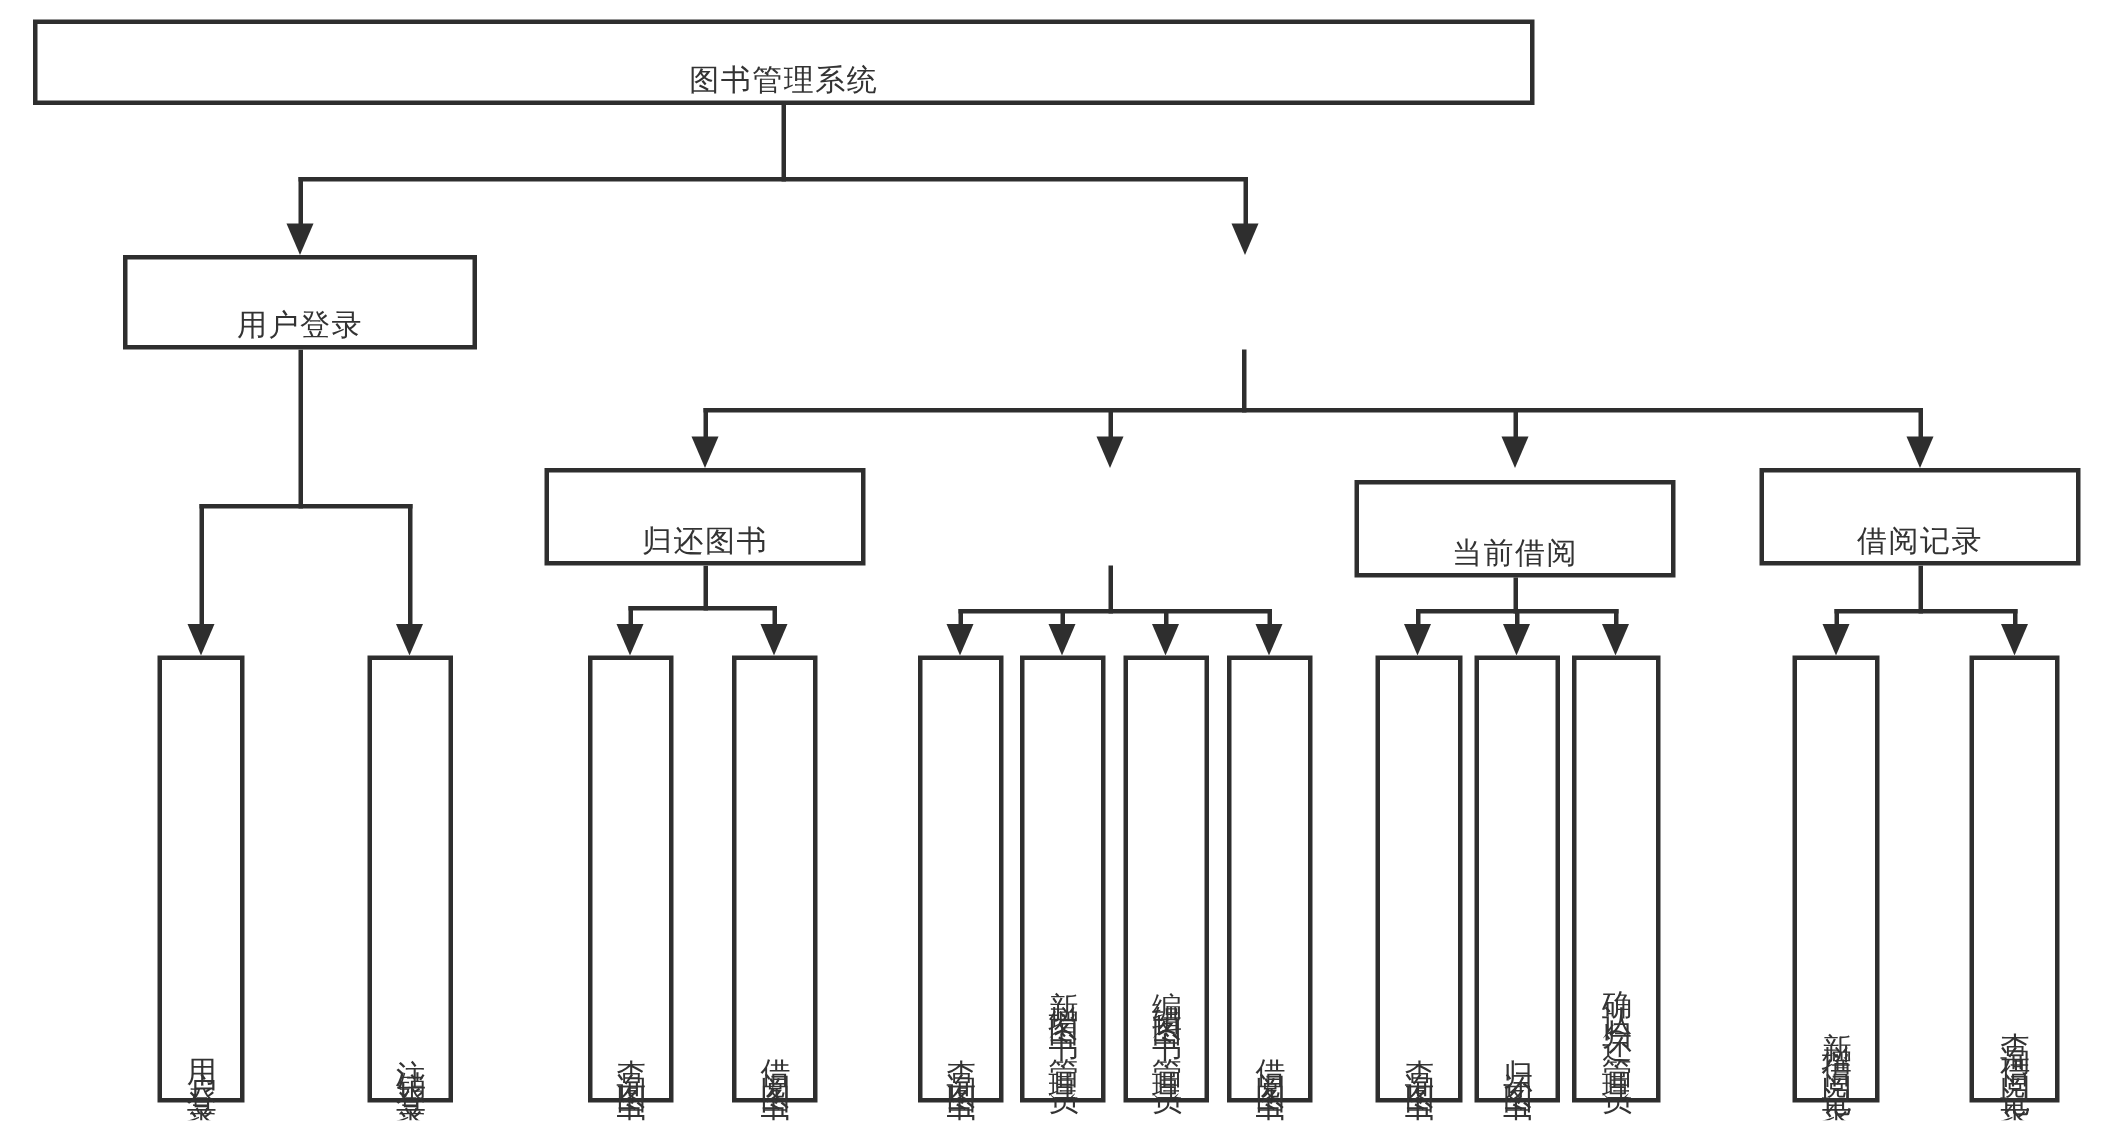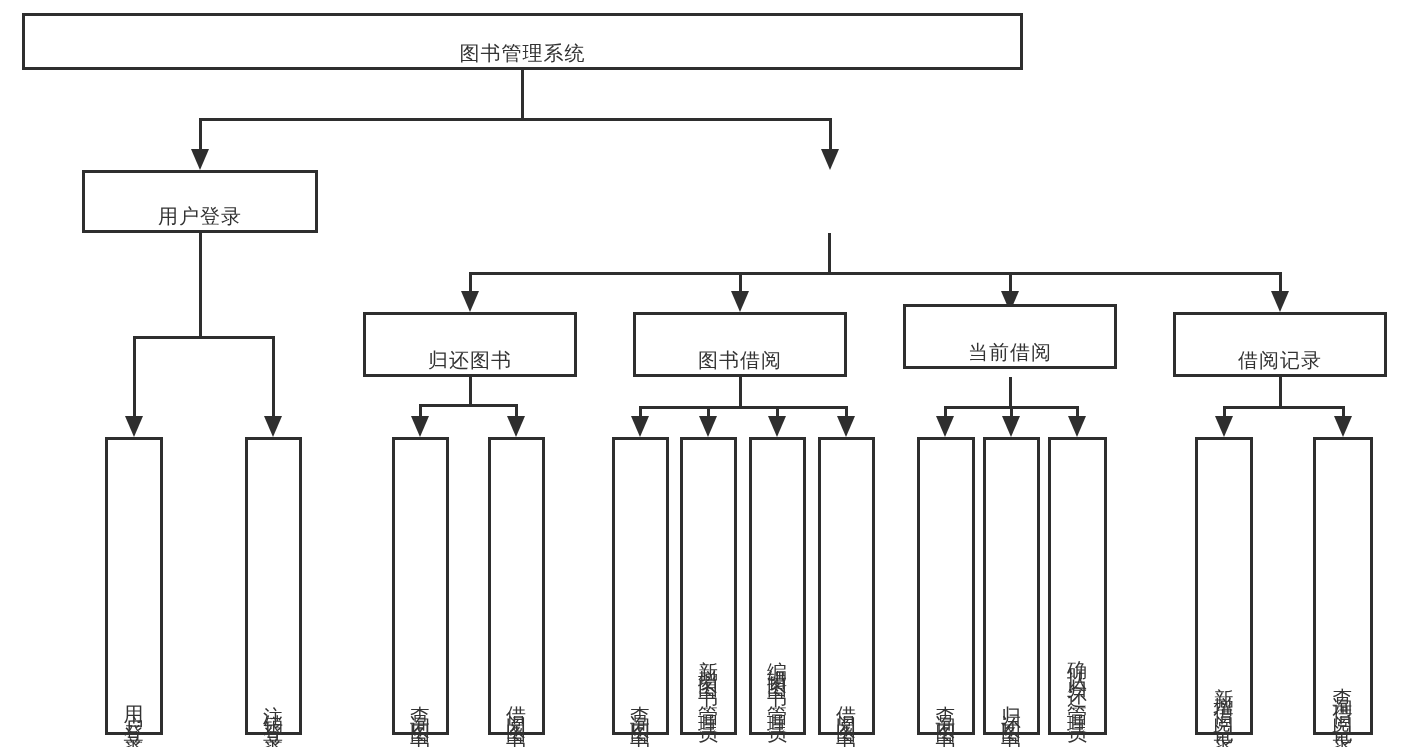--- a/index.html
+++ b/index.html
@@ -125,24 +125,21 @@
     <div class="arrowhead" style="left: 1334px; top: 416px; border-top-color: rgb(46, 46, 46);"></div>
     <div class="node h" style="left: 22px; top: 13px; width: 1001px; height: 57px; border-color: rgb(46, 46, 46); background: rgb(255, 255, 255); color: rgb(51, 51, 51);">
       <span class="node-label">图书管理系统</span>
     </div>
     <div class="node h" style="left: 82px; top: 170px; width: 236px; height: 63px; border-color: rgb(46, 46, 46); background: rgb(255, 255, 255); color: rgb(51, 51, 51);">
       <span class="node-label">用户登录</span>
     </div>
     <div class="node h" style="left: 363px; top: 312px; width: 214px; height: 65px; border-color: rgb(46, 46, 46); background: rgb(255, 255, 255); color: rgb(51, 51, 51);">
       <span class="node-label">归还图书</span>
     </div>
-    <div class="node h" style="left: 633px; top: 312px; width: 214px; height: 65px; border-color: rgb(46, 46, 46); background: rgb(255, 255, 255); color: rgb(51, 51, 51);">
-      <span class="node-label">图书借阅</span>
-    </div>
-    <div class="node h" style="left: 903px; top: 304px; width: 214px; height: 65px; border-color: rgb(46, 46, 46); background: rgb(255, 255, 255); color: rgb(51, 51, 51);">
+    <div class="node h" style="left: 903px; top: 320px; width: 214px; height: 65px; border-color: rgb(46, 46, 46); background: rgb(255, 255, 255); color: rgb(51, 51, 51);">
       <span class="node-label">当前借阅</span>
     </div>
     <div class="node h" style="left: 1173px; top: 312px; width: 214px; height: 65px; border-color: rgb(46, 46, 46); background: rgb(255, 255, 255); color: rgb(51, 51, 51);">
       <span class="node-label">借阅记录</span>
     </div>
     <div class="node v" style="left: 105px; top: 437px; width: 58px; height: 298px; border-color: rgb(46, 46, 46); background: rgb(255, 255, 255); color: rgb(51, 51, 51);">
       <span class="node-label">用户登录</span>
     </div>
     <div class="node v" style="left: 245px; top: 437px; width: 57px; height: 298px; border-color: rgb(46, 46, 46); background: rgb(255, 255, 255); color: rgb(51, 51, 51);">
       <span class="node-label">注销登录</span>

